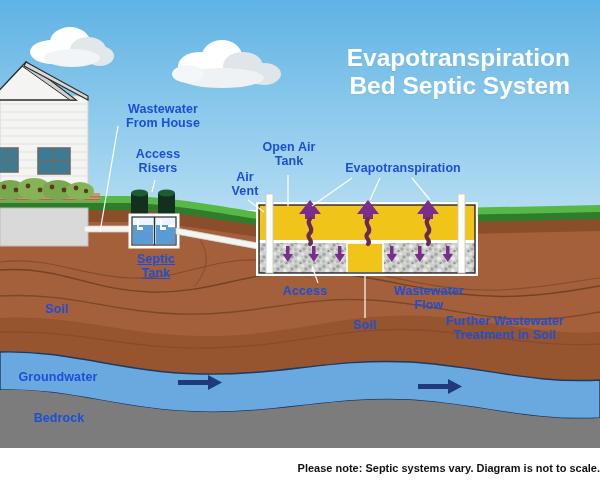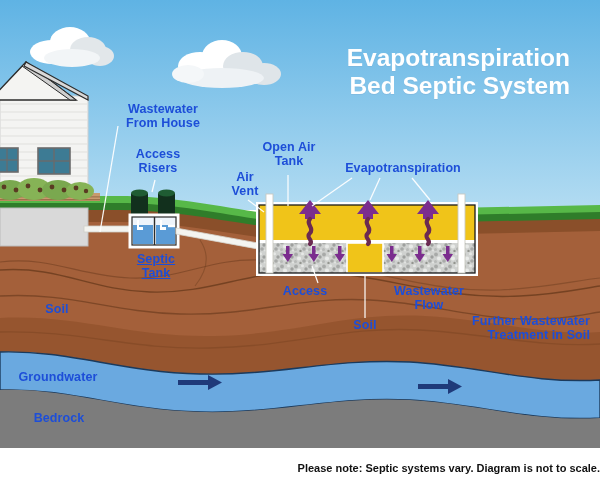--- a/index.html
+++ b/index.html
@@ -287,21 +287,21 @@
   <div class="lbl ground" style="left:122px;top:252px;width:68px;text-decoration:underline;">Septic
 Tank</div>
 
   <div class="lbl ground" style="left:278px;top:284px;width:54px;">Access</div>
 
   <div class="lbl ground" style="left:340px;top:318px;width:50px;">Soil</div>
 
   <div class="lbl ground" style="left:382px;top:284px;width:94px;">Wastewater
 Flow</div>
 
-  <div class="lbl ground" style="left:460px;top:314px;width:130px;text-align:right;">Further Wastewater
+  <div class="lbl ground" style="left:440px;top:314px;width:130px;">Further Wastewater
 Treatment in Soil</div>
 
   <div class="lbl ground" style="left:28px;top:302px;width:58px;">Soil</div>
 
   <div class="lbl ground" style="left:4px;top:370px;width:108px;">Groundwater</div>
 
   <div class="lbl ground" style="left:20px;top:411px;width:78px;">Bedrock</div>
 
   <div id="footer">
     <span>Please note: Septic systems vary. Diagram is not to scale.</span>

